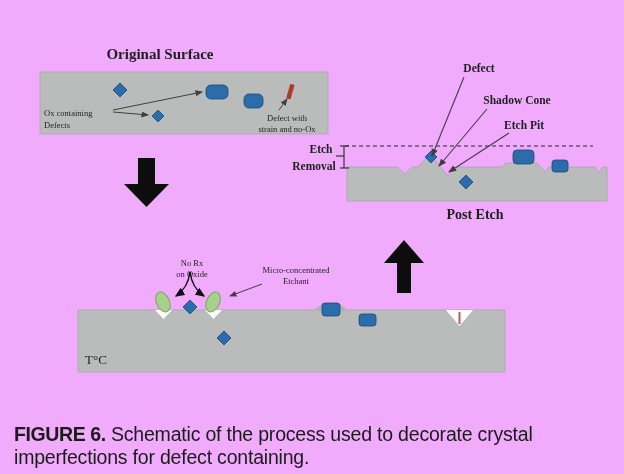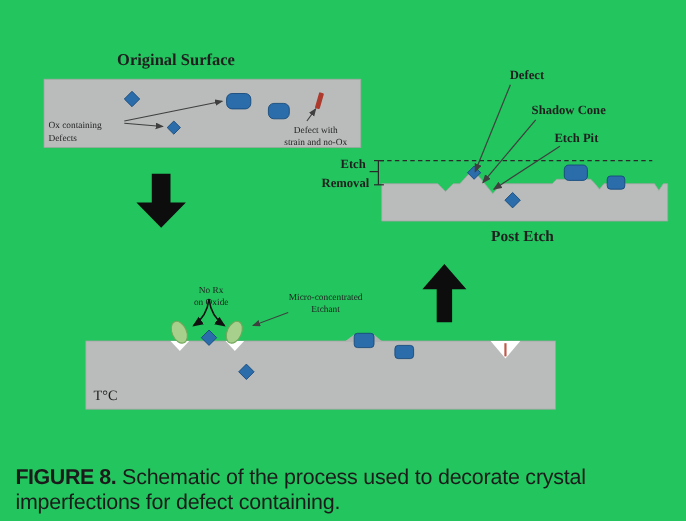--- a/index.html
+++ b/index.html
@@ -1,19 +1,19 @@
 <!DOCTYPE html>
 <html><head>
 <meta charset="utf-8">
 <style>
   html,body{margin:0;padding:0;background:#ffffff;}
   .page{
     position:relative;
     width:624px;height:474px;
-    background:#22c55e;
+    background:#f0abfc;
     font-family:"Liberation Serif", serif;
     overflow:hidden;
   }
   svg{position:absolute;left:0;top:0;}
   .caption{
     position:absolute;
     left:14px;top:423px;width:600px;
     font-family:"Liberation Sans", sans-serif;
     font-size:19.5px;
     line-height:23px;
@@ -126,15 +126,15 @@
       <text x="192" y="277" text-anchor="middle" class="anno-sm">on Oxide</text>
 
       <text x="296" y="273" text-anchor="middle" class="anno-sm">Micro-concentrated</text>
       <text x="296" y="284" text-anchor="middle" class="anno-sm">Etchant</text>
       <line x1="262" y1="284" x2="230" y2="296" stroke="#3f3f3f" stroke-width="1" marker-end="url(#ah)"></line>
 
       <text x="85" y="364" class="temp">T°C</text>
     </g>
   </svg>
 
-  <div class="caption"><b>FIGURE 8.</b><span> Schematic of the process used to decorate crystal imperfections for defect containing.</span></div>
+  <div class="caption"><b>FIGURE 6.</b><span> Schematic of the process used to decorate crystal imperfections for defect containing.</span></div>
 
 </div>
 
 </body></html>

